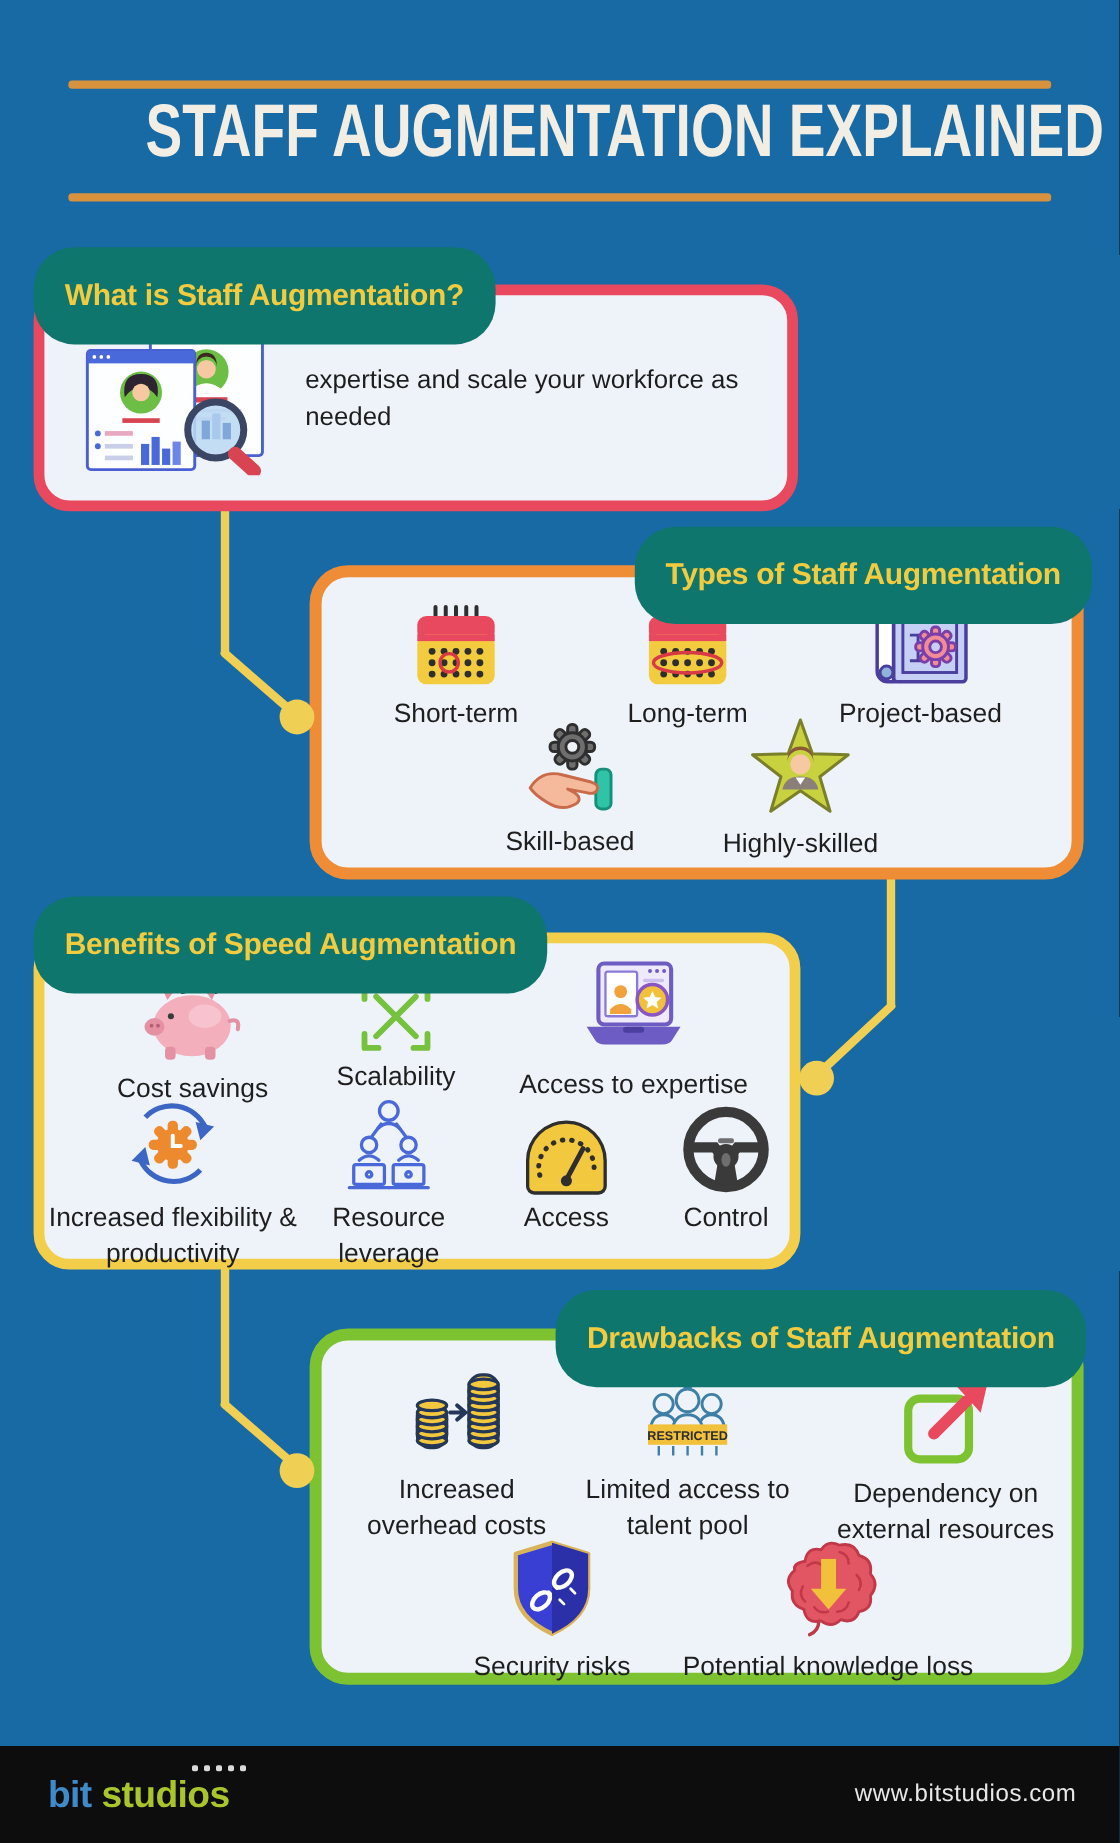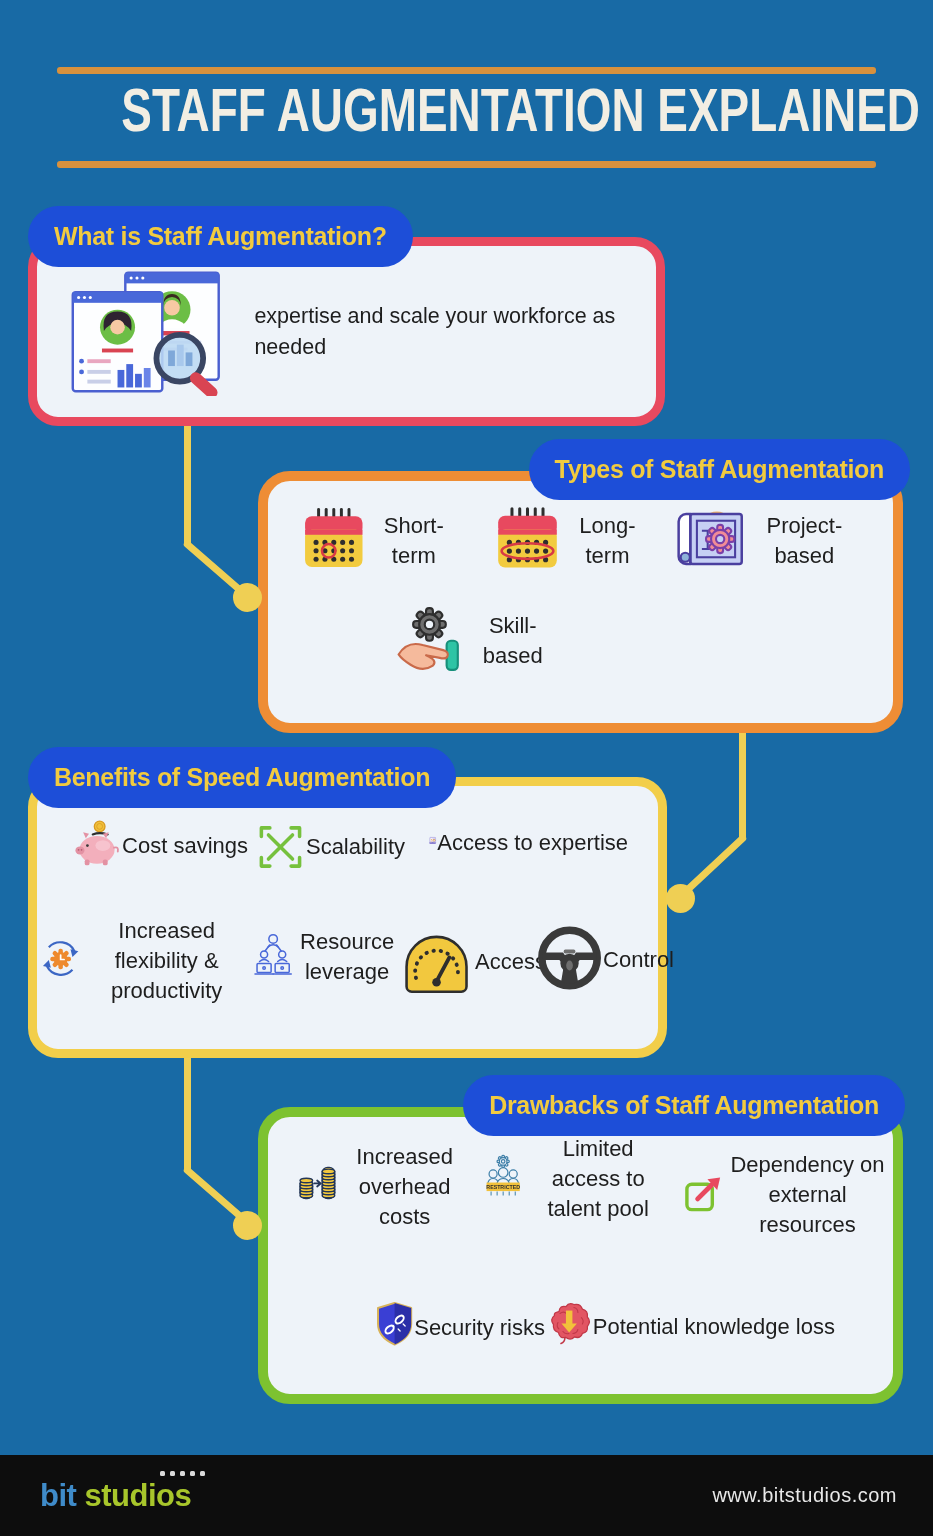--- a/index.html
+++ b/index.html
@@ -2,34 +2,34 @@
 <html><head>
 <meta charset="utf-8">
 <style>
   html,body{margin:0;padding:0;background:#0a0a0a;}
   .canvas{position:relative;width:933px;height:1536px;overflow:hidden;
     background:#186AA5;font-family:"Liberation Sans",sans-serif;}
   .hline{position:absolute;left:57px;width:819px;height:7px;background:#D8913D;border-radius:3px;}
   .main-title{position:absolute;left:0;right:0;top:74px;text-align:center;
     font-size:62px;font-weight:bold;color:#F2EEE3;transform:scaleX(.74);
     letter-spacing:0;white-space:nowrap;}
-  .pill{position:absolute;background:#1d4ed8;color:#F2CB3F;font-size:25px;font-weight:bold;
-    letter-spacing:-.3px;padding:16px 26px;border-radius:34px;white-space:nowrap;z-index:5;}
+  .pill{position:absolute;background:#0f766e;color:#F2CB3F;font-size:25px;font-weight:bold;
+    letter-spacing:-.3px;padding:26px 26px;border-radius:34px;white-space:nowrap;z-index:5;}
   .card{position:absolute;background:#EEF3F9;z-index:1;box-sizing:border-box;}
   .card-red{left:28px;top:237px;width:637px;height:189px;border:9px solid #E8495F;border-radius:30px;
     display:flex;align-items:center;padding-left:28px;}
   .card-orange{left:258px;top:471px;width:645px;height:262px;border:10px solid #EE8D35;border-radius:32px;}
   .card-yellow{left:28px;top:777px;width:639px;height:281px;border:9px solid #F2CE4A;border-radius:30px;}
   .card-green{left:258px;top:1107px;width:645px;height:297px;border:10px solid #7DC230;border-radius:32px;}
   .what-text{margin-left:24px;width:408px;font-size:21.5px;line-height:31px;color:#1D1D1D;}
   .conn{position:absolute;background:#EFCF54;z-index:0;}
   .conn.v{width:7px;}
   .conn.d{height:7px;border-radius:3px;transform-origin:3.5px 3.5px;}
   .conn-dot{position:absolute;width:29px;height:29px;border-radius:50%;background:#EFCF54;z-index:4;}
-  .item{position:absolute;display:flex;flex-direction:row;align-items:center;z-index:3;}
+  .item{position:absolute;display:flex;flex-direction:column;align-items:center;z-index:3;}
   .item .lbl{margin-top:4px;font-size:22px;line-height:30px;color:#1E1E1E;text-align:center;}
   .footer{position:absolute;left:0;top:1455px;width:933px;height:81px;background:#0D0D0D;
     display:flex;align-items:center;justify-content:space-between;padding:0 36px 0 40px;box-sizing:border-box;}
   .logo{position:relative;font-size:31px;font-weight:bold;letter-spacing:-.5px;}
   .logo .bit{color:#3F8BC9;}
   .logo .studios{color:#A8C62B;}
   .logo-dots{position:absolute;top:-7px;left:120px;display:flex;gap:5px;}
   .logo-dots span{width:5px;height:5px;border-radius:1.5px;background:#DADADA;}
   .site-url{color:#E8E8E8;font-size:20px;letter-spacing:.5px;}
 </style>
@@ -203,20 +203,30 @@
           <circle r="12"></circle>
         </g>
         <circle r="5.5" fill="#EEF3F9" stroke="#2E2E2E" stroke-width="2.5"></circle>
       </g>
       <rect x="66" y="46" width="13" height="34" rx="5" fill="#2EC4A5" stroke="#17907B" stroke-width="2.5"></rect>
       <path d="M10 62 Q20 46 38 51 L62 57 Q69 59 67 64 Q65 68 58 66 L42 63 Q56 69 50 75 Q38 83 24 74 Q14 68 10 62 Z" fill="#F5BA9C" stroke="#C96A4A" stroke-width="2.5" stroke-linejoin="round"></path>
     </svg>
     <div class="lbl">Skill-based</div>
   </div>
 
+  <div class="item" style="left:582px;top:592px;width:170px">
+    <svg width="92" height="92" viewBox="0 0 92 92">
+      <polygon points="46,8 56,36.2 85.9,37 62.2,55.3 70.7,84 46,67 21.3,84 29.8,55.3 6.1,37 35.8,36.2" fill="#C8D23E" stroke="#7A7F2A" stroke-width="2.5" stroke-linejoin="round"></polygon>
+      <path d="M35 44 a11 11 0 0 1 22 0 q0 -14 -11 -14 t-11 14 Z" fill="#8A5A35"></path>
+      <circle cx="46" cy="45" r="8.5" fill="#F7C9A3"></circle>
+      <path d="M31 66 q2 -11 15 -11 t15 11 Z" fill="#8A8078"></path>
+      <path d="M42 56 l4 6 4 -6 Z" fill="#FFFFFF"></path>
+    </svg>
+    <div class="lbl">Highly-skilled</div>
+  </div>
 
   <section class="card card-yellow"></section>
   <div class="pill" style="left:28px;top:747px">Benefits of Speed Augmentation</div>
 
   <div class="item" style="left:73px;top:800px;width:175px">
     <svg width="90" height="88" viewBox="0 0 92 90">
       <circle cx="50" cy="12" r="10" fill="#F2C13B" stroke="#D89A23" stroke-width="2.5"></circle>
       <circle cx="50" cy="12" r="5.5" fill="none" stroke="#D89A23" stroke-width="1.5"></circle>
       <path d="M37 27 q13 -5 28 0" stroke="#2E2E2E" stroke-width="4" fill="none" stroke-linecap="round"></path>
       <path d="M24 34 l-5 -11 11 3 Z" fill="#E391A3"></path>

